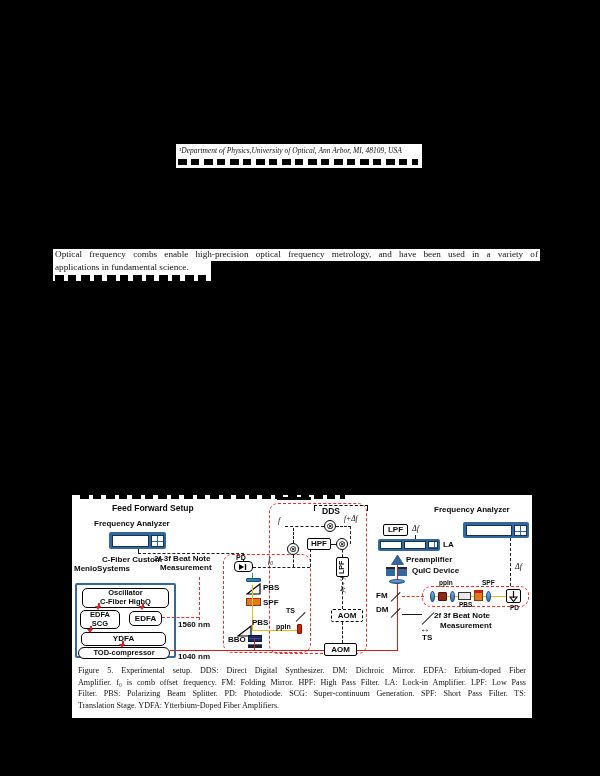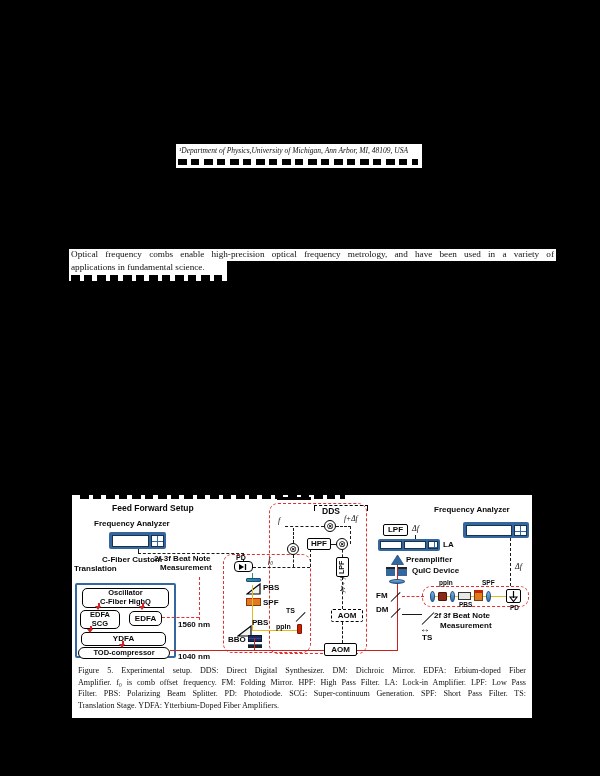--- a/index.html
+++ b/index.html
@@ -41,25 +41,25 @@
   .vbox { writing-mode:vertical-rl; transform:rotate(180deg); }
   .cap-line { position:absolute; left:6px; width:448px; font:8.1px/1.0 "Liberation Serif",serif; color:#111; }
   .just { text-align:justify; text-align-last:justify; }
 </style>
 </head>
 <body>
 
 <div id="page">
 
   <div class="white" style="left:176px; top:144px; width:246px; height:24px;">
-    <div class="serif" style="position:absolute; left:3px; top:2px; width:240px; font-size:7.5px; font-style:italic; color:#111; white-space:nowrap;">¹Department of Physics,University of Michigan, Ann Arbor, MI, 48109, USA</div>
+    <div class="serif" style="position:absolute; left:3px; top:2px; width:240px; font-size:7.5px; font-style:italic; color:#111; white-space:nowrap;">¹Department of Physics,University of Optical, Ann Arbor, MI, 48109, USA</div>
     <div class="cut" style="left:2px; top:15px; width:240px; height:6px;"></div>
   </div>
 
-  <div class="white" style="left:69px; top:249px; width:487px; height:32px;">
+  <div class="white" style="left:53px; top:249px; width:487px; height:32px;">
     <div class="serif just" style="position:absolute; left:2px; top:1px; width:483px; font-size:9.2px; line-height:1.0; color:#111; text-align:justify; text-align-last:justify;">Optical frequency combs enable high-precision optical frequency metrology, and have been used in a variety of</div>
     <div class="serif" style="position:absolute; left:2px; top:14px; width:483px; font-size:9.2px; line-height:1.0; color:#111;">applications in fundamental science.</div>
     <div class="abs" style="left:158px; top:12px; width:329px; height:20px; background:#000;"></div>
     <div class="cut" style="left:2px; top:26px; width:154px; height:6px;"></div>
   </div>
 
   <div class="white" style="left:72px; top:495px; width:460px; height:223px;">
 
     <div class="cut" style="left:8px; top:0; width:265px; height:4px;"></div>
     <div class="abs" style="left:205px; top:2px; width:34px; height:3px; background:#000;"></div>
@@ -80,21 +80,21 @@
     <div class="inst" style="left:391px; top:27px; width:66px; height:16px;">
       <div class="scr"></div>
       <div class="grid"></div>
     </div>
 
     <div class="dot-v" style="left:66px; top:54px; height:5px;"></div>
     <div class="dot-h" style="left:66px; top:58px; width:106px;"></div>
     <div class="dot-v" style="left:171px; top:58px; height:9px;"></div>
 
     <div class="lbl" style="left:2px; top:61px;margin-left:28px;">C-Fiber Custom</div>
-    <div class="lbl" style="left:2px; top:70px;">Translation</div>
+    <div class="lbl" style="left:2px; top:70px;">MenloSystems</div>
     <div class="lbl" style="left:82px; top:60px;">2f-3f Beat Note</div>
     <div class="lbl" style="left:88px; top:69px;">Measurement</div>
 
     <div class="laser-outline" style="left:3px; top:88px; width:101px; height:75px;"></div>
     <div class="cbox" style="left:10px; top:93px; width:87px; height:20px; font-size:7.5px;">
       <div><span>Oscillator</span><br>
            <span>C-Fiber HighQ</span></div>
     </div>
     <div class="cbox" style="left:8px; top:115px; width:40px; height:19px; font-size:7.5px;">
       <div><span>EDFA</span><br>

